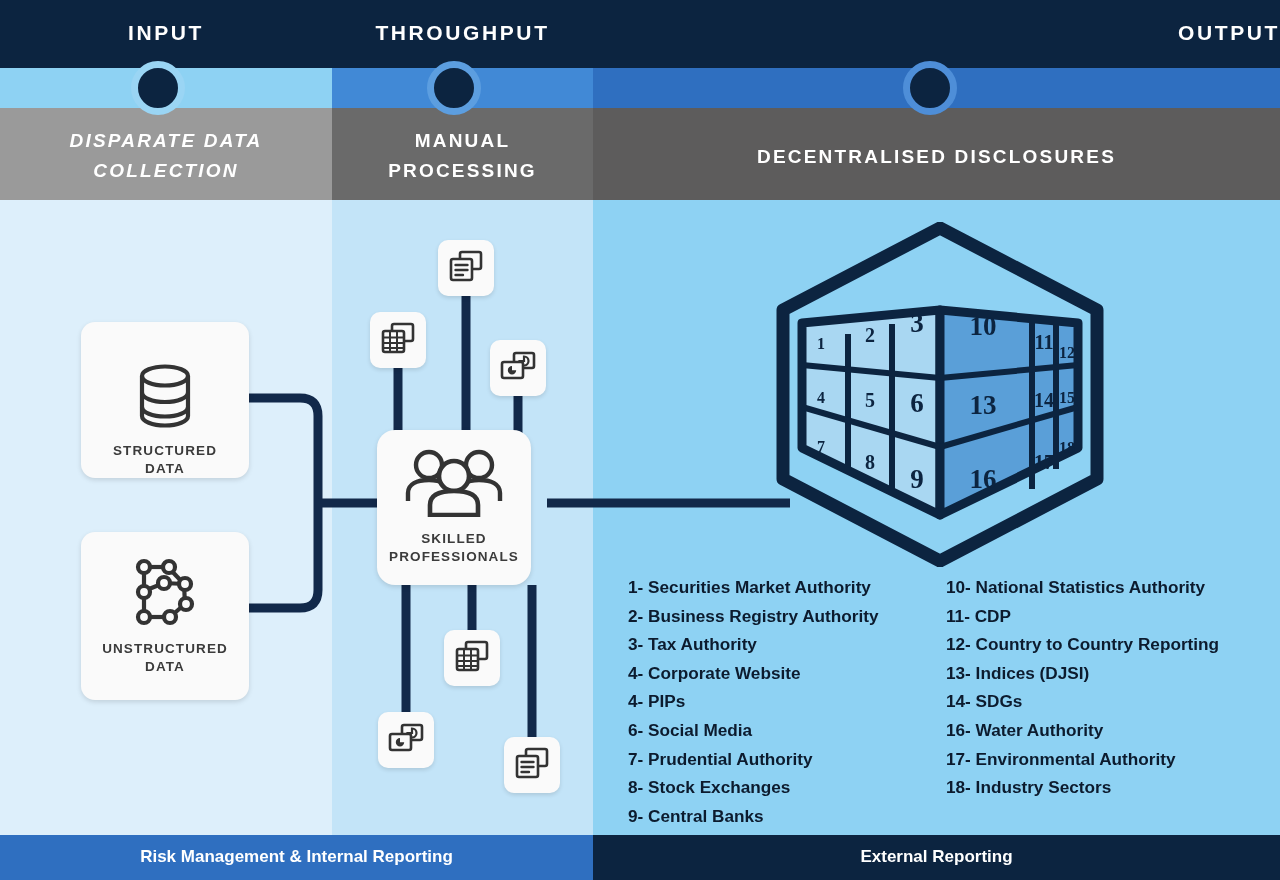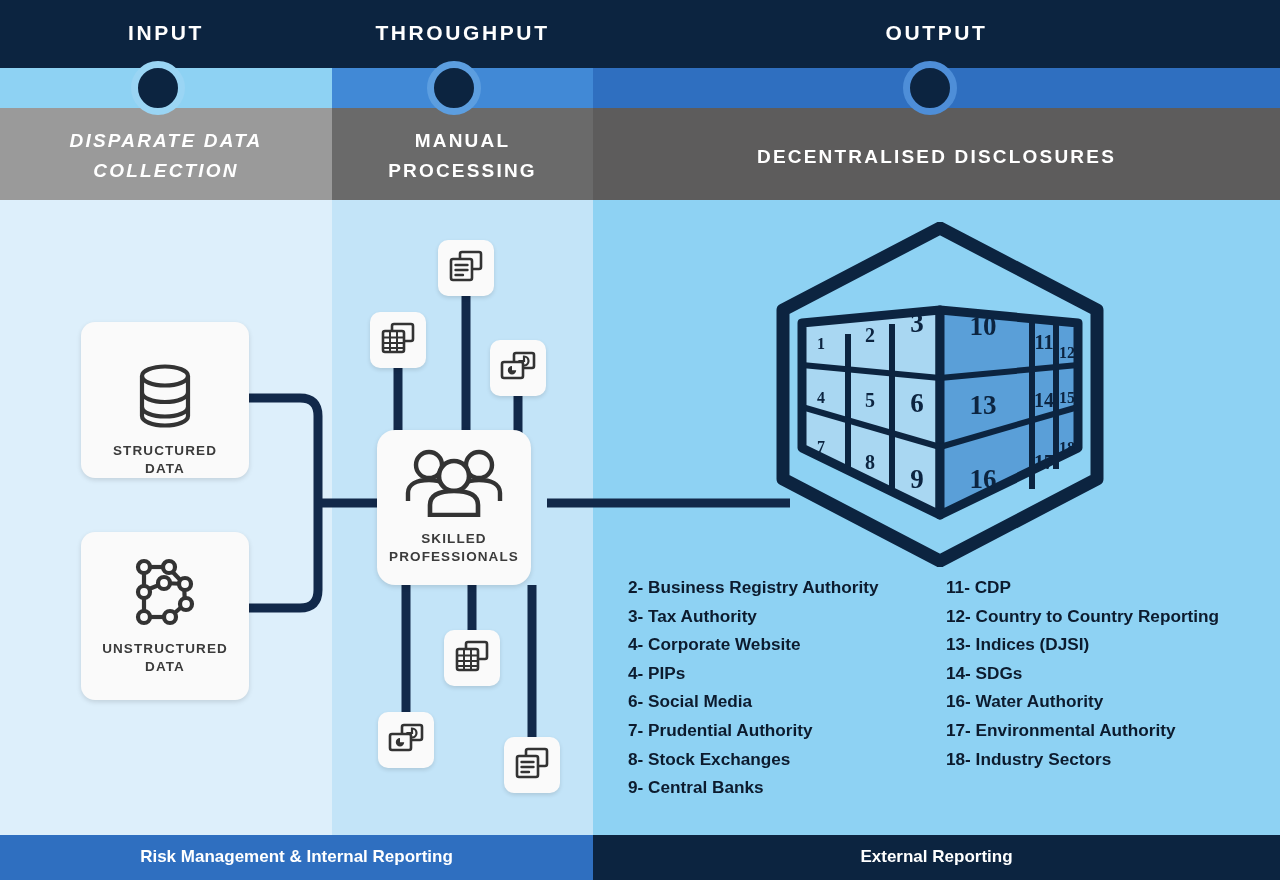--- a/index.html
+++ b/index.html
@@ -20,21 +20,21 @@
 
   
   #topband { position:absolute; left:0; top:0; width:1280px; height:68px; background:#0c2440; }
   .toplabel {
     position:absolute; top:21px;
     color:#ffffff; font-weight:bold; font-size:21px;
     letter-spacing:2.6px; text-align:center;
   }
   #lbl-input    { left:0px;   width:332px; }
   #lbl-through  { left:332px; width:261px; }
-  #lbl-output   { left:593px; width:687px; }
+  #lbl-output   { left:593px; width:687px;text-align:right; }
 
   
   .ribbon { position:absolute; top:68px; height:40px; }
   #rib-1 { left:0px;   width:332px; background:#8ed2f3; }
   #rib-2 { left:332px; width:261px; background:#4189d6; }
   #rib-3 { left:593px; width:687px; background:#2f6fc0; }
 
   
   .grayband { position:absolute; top:108px; height:92px; }
   #gray-1 { left:0px;   width:332px; background:#9a9a9a; }
@@ -353,30 +353,32 @@
       <text class="cube-num" x="274" y="185" font-size="20" text-anchor="middle">14</text>
       <text class="cube-num" x="297" y="181" font-size="16" text-anchor="middle">15</text>
       <text class="cube-num" x="213" y="266" font-size="27" text-anchor="middle">16</text>
       <text class="cube-num" x="274" y="247" font-size="20" text-anchor="middle">17</text>
       <text class="cube-num" x="297" y="231" font-size="16" text-anchor="middle">18</text>
     </svg>
   </div>
 
   <div id="legend">
     <div class="legend-col" id="legend-col-left">
+      <div class="legend-item">1- Securities Market Authority</div>
       <div class="legend-item">2- Business Registry Authority</div>
       <div class="legend-item">3- Tax Authority</div>
       <div class="legend-item">4- Corporate Website</div>
       <div class="legend-item">4- PIPs</div>
       <div class="legend-item">6- Social Media</div>
       <div class="legend-item">7- Prudential Authority</div>
       <div class="legend-item">8- Stock Exchanges</div>
       <div class="legend-item">9- Central Banks</div>
     </div>
     <div class="legend-col" id="legend-col-right">
+      <div class="legend-item">10- National Statistics Authority</div>
       <div class="legend-item">11- CDP</div>
       <div class="legend-item">12- Country to Country Reporting</div>
       <div class="legend-item">13- Indices (DJSI)</div>
       <div class="legend-item">14- SDGs</div>
       <div class="legend-item">16- Water Authority</div>
       <div class="legend-item">17- Environmental Authority</div>
       <div class="legend-item">18- Industry Sectors</div>
     </div>
   </div>
 

